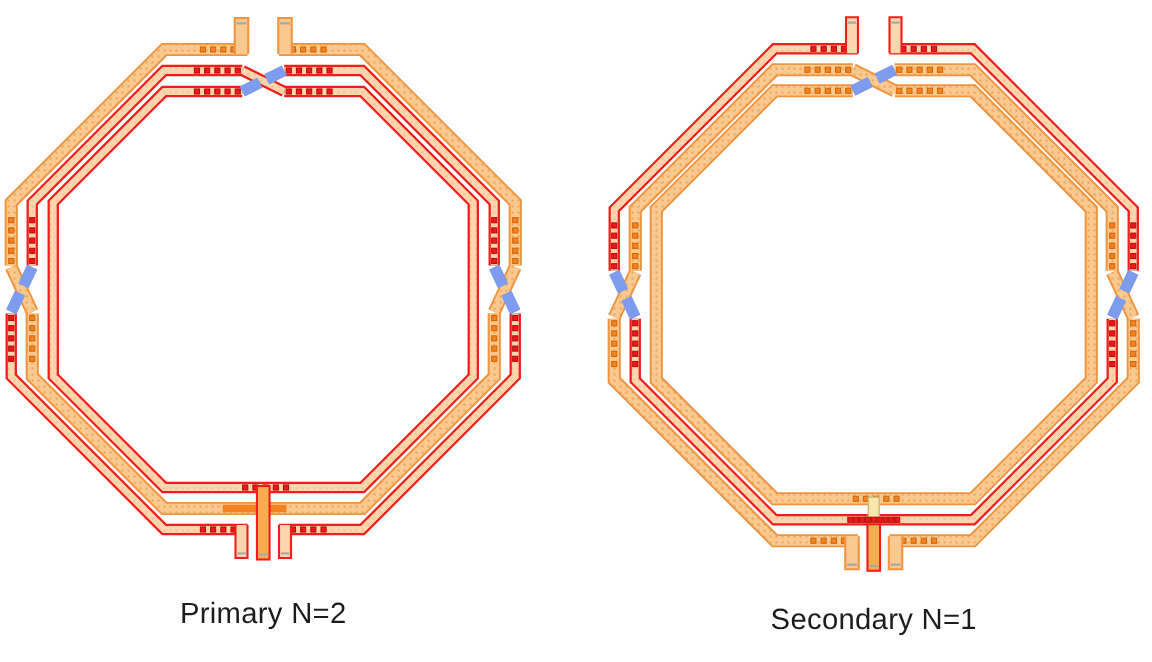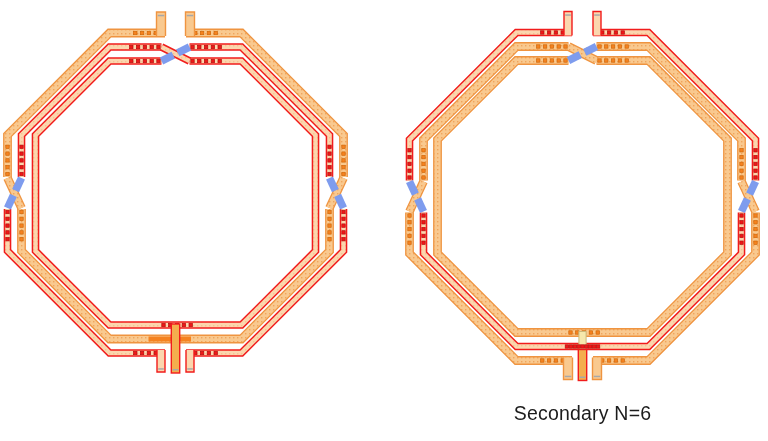--- a/index.html
+++ b/index.html
@@ -285,14 +285,15 @@
         <rect x="576.9" y="344.8" width="3.4" height="3.4" fill="#ee1818" stroke="#b50d0d" stroke-width="0.7"></rect>
         <rect x="580.8" y="344.8" width="3.4" height="3.4" fill="#ee1818" stroke="#b50d0d" stroke-width="0.7"></rect>
         <rect x="584.6999999999999" y="344.8" width="3.4" height="3.4" fill="#ee1818" stroke="#b50d0d" stroke-width="0.7"></rect>
         <rect x="588.5999999999999" y="344.8" width="3.4" height="3.4" fill="#ee1818" stroke="#b50d0d" stroke-width="0.7"></rect>
         <rect x="592.4999999999999" y="344.8" width="3.4" height="3.4" fill="#ee1818" stroke="#b50d0d" stroke-width="0.7"></rect>
         <rect x="596.4" y="344.8" width="3.4" height="3.4" fill="#ee1818" stroke="#b50d0d" stroke-width="0.7"></rect>
         <rect x="578.3" y="349.5" width="8.4" height="31" fill="#f4ae4e" stroke="#f11c1c" stroke-width="1.4"></rect>
         <rect x="579.5" y="376.5" width="6" height="1.5" fill="#a8a8a8"></rect>
       </g>
     </svg>
-  <div class="fig-label" id="lbl-1" style="left: 582.5px; top: 402px; color: rgb(28, 28, 28);">Secondary N=6</div>
+  <div class="fig-label" id="lbl-0" style="left: 175.5px; top: 398px; color: rgb(28, 28, 28);">Primary N=2</div>
+  <div class="fig-label" id="lbl-1" style="left: 582.5px; top: 402px; color: rgb(28, 28, 28);">Secondary N=1</div>
 </div>
 
 </body></html>

